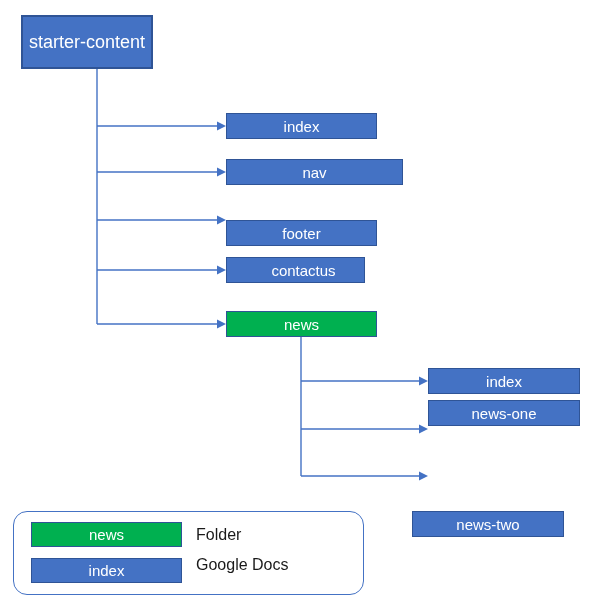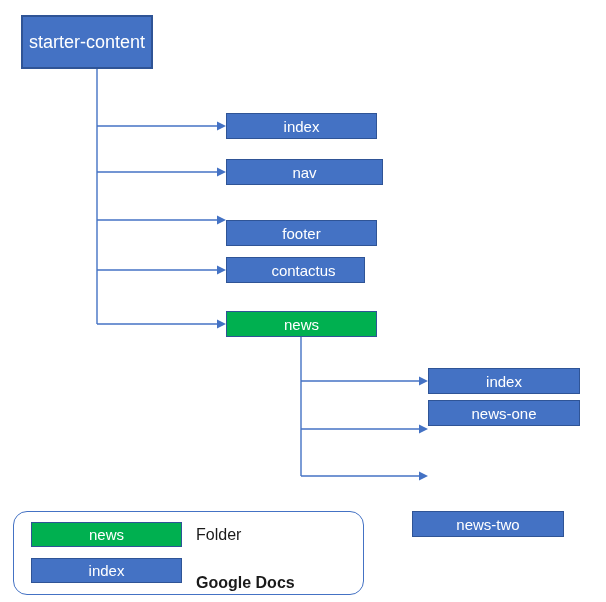--- a/index.html
+++ b/index.html
@@ -86,21 +86,21 @@
     width: 170px;
     height: 25px;
     display: flex;
     align-items: center;
     justify-content: flex-start;
     color: var(--legend-text, #1a1a1a);
     font-size: 16px;
     line-height: 1;
   }
   .legend-desc.row-0 { top: 10px; }
-  .legend-desc.row-1 { top: 58px; font-weight: bold; }
+  .legend-desc.row-1 { top: 40px; }
 </style>
 </head>
 <body>
 
 <div class="canvas">
 
   <svg class="connectors" viewBox="0 0 606 602" xmlns="http://www.w3.org/2000/svg">
 
     <line class="conn" x1="97" y1="69" x2="97" y2="324"></line>
 
@@ -125,21 +125,21 @@
     <polygon class="head" points="428,476 419,471.5 419,480.5"></polygon>
   </svg>
 
   <div class="node doc root" style="left:21px; top:15px; width:132px; height:54px;">
     <span>starter-content</span>
   </div>
 
   <div class="node doc" style="left:226px; top:113px; width:151px; height:26px;">
     <span>index</span>
   </div>
-  <div class="node doc" style="left:226px; top:159px; width:157px; height:26px;">
+  <div class="node doc" style="left:226px; top:159px; width:177px; height:26px;">
     <span>nav</span>
   </div>
   <div class="node doc" style="left:226px; top:207px; width:151px; height:26px;margin-top:13px;">
     <span>footer</span>
   </div>
   <div class="node doc" style="left:226px; top:257px; width:139px; height:26px;padding-left:16px;">
     <span>contactus</span>
   </div>
   <div class="node folder" style="left:226px; top:311px; width:151px; height:26px;">
     <span>news</span>

